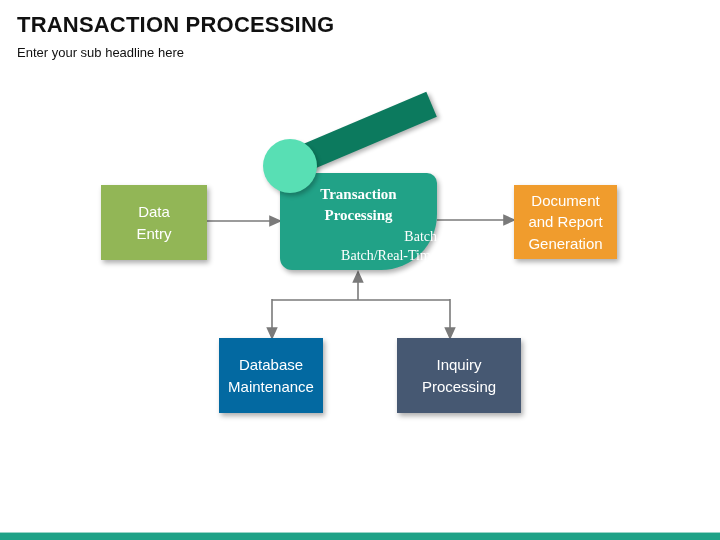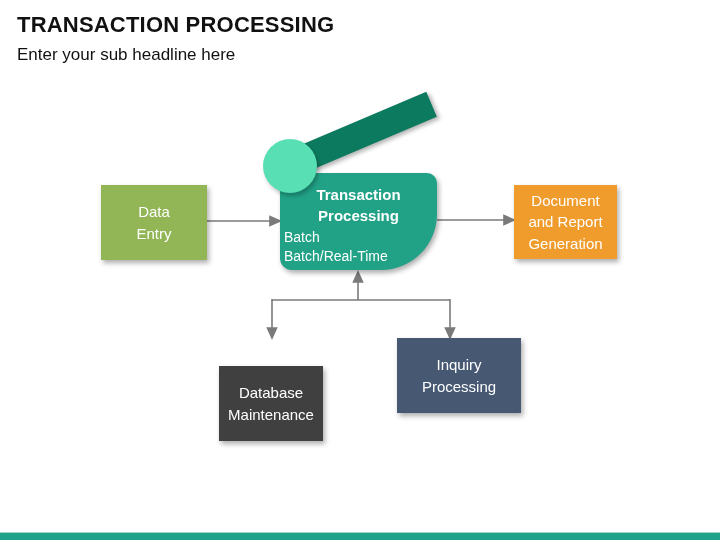--- a/index.html
+++ b/index.html
@@ -6,59 +6,59 @@
   .slide {
     position:relative; width:720px; height:540px; overflow:hidden;
     background:#ffffff; font-family:"Liberation Sans", sans-serif;
   }
   .page-title {
     position:absolute; left:17px; top:12px; margin:0;
     font-size:22px; font-weight:bold; color:#111111; letter-spacing:0.2px;
   }
   .page-subtitle {
     position:absolute; left:17px; top:45px; margin:0;
-    font-size:17px; font-weight:normal; color:#111111;
+    font-size:13px; font-weight:normal; color:#111111;
   }
 
   
   .node {
     position:absolute; display:flex; align-items:center; justify-content:center;
     color:#ffffff; font-size:15px; line-height:1.42; text-align:center;
     white-space:pre-line; box-shadow:2px 3px 5px rgba(0,0,0,0.32);
   }
   .node-data-entry      { left:101px; top:185px; width:106px; height:75px; background:#92B656; }
   .node-document        { left:514px; top:185px; width:103px; height:74px; background:#F09C2D; }
-  .node-database        { left:219px; top:338px; width:104px; height:75px; background:#404040;margin-top:28px; }
+  .node-database        { left:219px; top:338px; width:104px; height:75px; background:#0369a1; }
   .node-inquiry         { left:397px; top:338px; width:124px; height:75px; background:#465872; }
 
   
   .banner {
     position:absolute; left:299px; top:147px; width:144px; height:27px;
     background:#0C7A5E; transform:rotate(-23deg); transform-origin:left center;
     box-shadow:2px 3px 4px rgba(0,0,0,0.3); z-index:1;
   }
   
   .hinge {
     position:absolute; left:263px; top:139px; width:54px; height:54px;
     border-radius:50%; background:#58DFB4;
     box-shadow:2px 3px 4px rgba(0,0,0,0.25); z-index:3;
   }
   
   .center-node {
     position:absolute; left:280px; top:173px; width:157px; height:97px;
     background:#21A287; border-radius:10px 10px 56px 12px;
     box-shadow:2px 3px 5px rgba(0,0,0,0.32); z-index:2;
     display:flex; flex-direction:column; justify-content:flex-start;
-    color:#ffffff; padding-top:11px; box-sizing:border-box;
+    color:#ffffff; padding-top:11px; box-sizing:border-box;font-family:Liberation Serif, serif;
   }
   .center-title {
     font-size:15px; font-weight:bold; text-align:center; line-height:1.4;
     white-space:pre-line;
   }
-  .center-modes { margin-top:2px; padding-left:4px; font-size:14px; line-height:1.35; text-align:left; }
+  .center-modes { margin-top:2px; padding-left:4px; font-size:14px; line-height:1.35; text-align:right; }
 
   .connector-layer { position:absolute; left:0; top:0; z-index:0; }
 
   .footer-bar {
     position:absolute; left:0; bottom:0; width:720px; height:7px;
     background:#1FA287; border-top:1px solid #9AD5C8;
   }
 </style>
 </head>
 <body>

